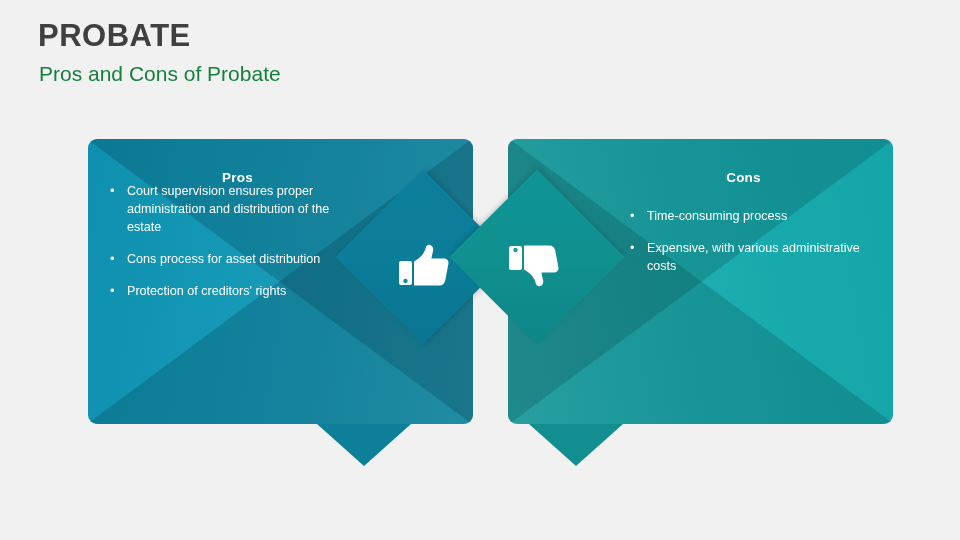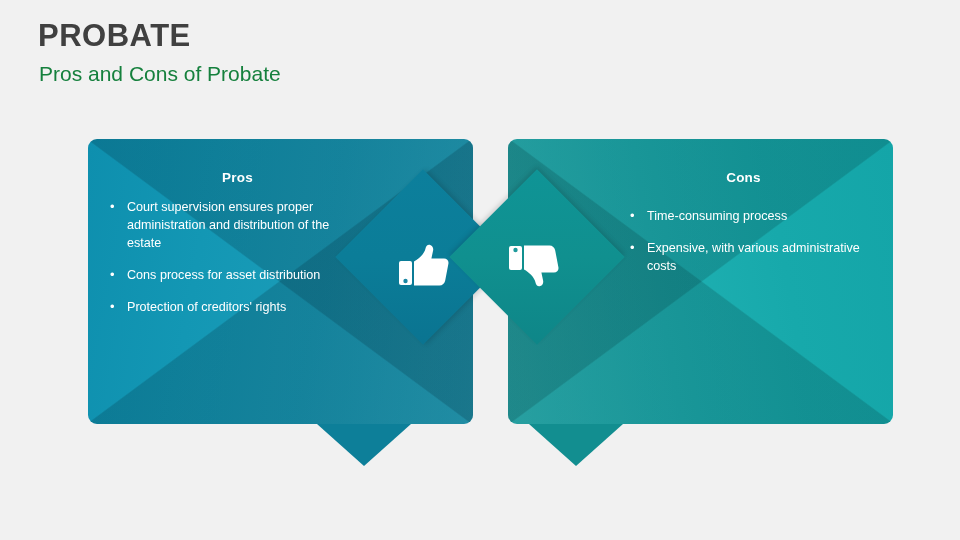--- a/index.html
+++ b/index.html
@@ -92,21 +92,21 @@
     position: absolute;
     margin: 0;
     padding: 0;
     list-style: none;
     color: #ffffff;
     font-size: 12.6px;
     line-height: 1.42;
   }
   .panel-pros ul.bullets {
     left: 22px;
-    top: 60px;
+    top: 44px;
     width: 240px;
   }
   .panel-cons ul.bullets {
     left: 122px;
     top: 69px;
     width: 240px;
   }
   ul.bullets li {
     position: relative;
     padding-left: 17px;

